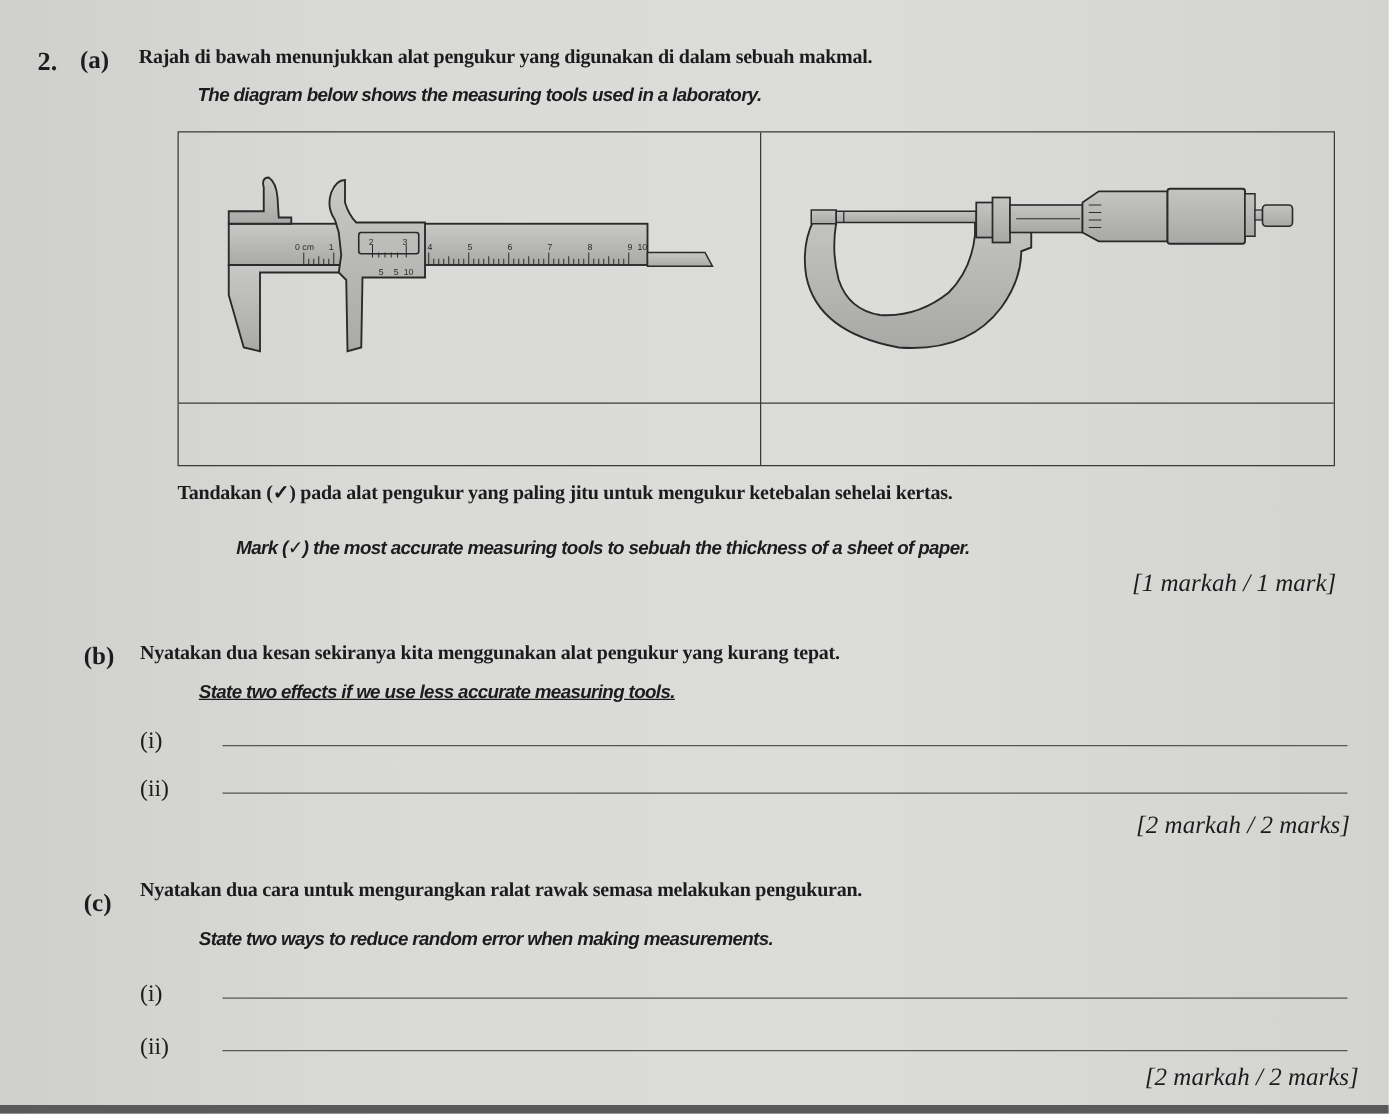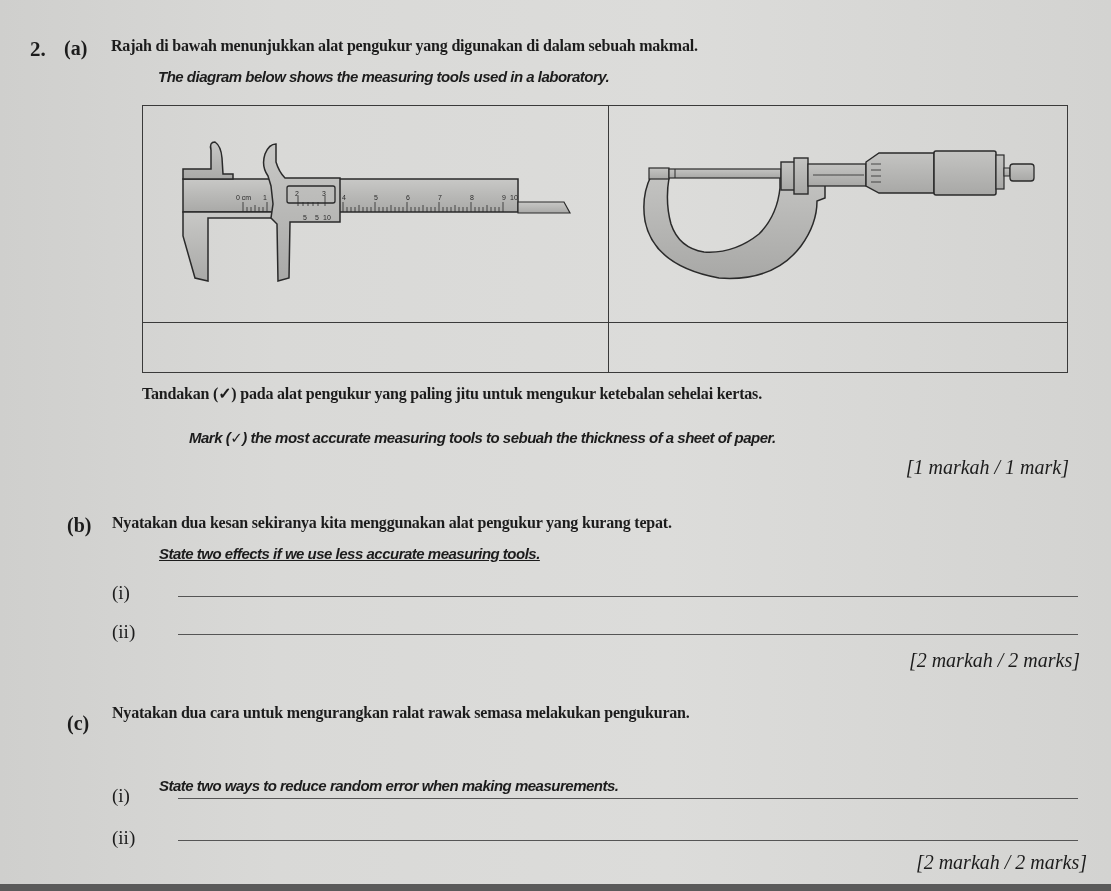--- a/index.html
+++ b/index.html
@@ -253,19 +253,19 @@
 <div class="abs sans-it q-text-en" style="left:112px; top:545px;text-decoration:underline;">State two effects if we use less accurate measuring tools.</div>
 
 <div class="abs serif answer-label" style="left:112px; top:582px;">(i)</div>
 <div class="answer-line" style="left:178px; top:596px; width:900px;"></div>
 <div class="abs serif answer-label" style="left:112px; top:621px;">(ii)</div>
 <div class="answer-line" style="left:178px; top:634px; width:900px;"></div>
 <div class="abs serif marks" style="right:31px; top:649px;"><span>[2 markah</span><span> / </span><span>2 marks]</span></div>
 
 <div class="abs serif q-part" style="left:67px; top:712px;">(c)</div>
 <div class="abs serif q-text-ms" style="left:112px; top:688px;margin-top:16px;">Nyatakan dua cara untuk mengurangkan ralat rawak semasa melakukan pengukuran.</div>
-<div class="abs sans-it q-text-en" style="left:112px; top:777px;">State two ways to reduce random error when making measurements.</div>
+<div class="abs sans-it q-text-en" style="left:112px; top:743px;">State two ways to reduce random error when making measurements.</div>
 
 <div class="abs serif answer-label" style="left:112px; top:785px;">(i)</div>
 <div class="answer-line" style="left:178px; top:798px; width:900px;"></div>
 <div class="abs serif answer-label" style="left:112px; top:827px;">(ii)</div>
 <div class="answer-line" style="left:178px; top:840px; width:900px;"></div>
 <div class="abs serif marks" style="right:24px; top:851px;"><span>[2 markah</span><span> / </span><span>2 marks]</span></div>
 
 </body></html>

